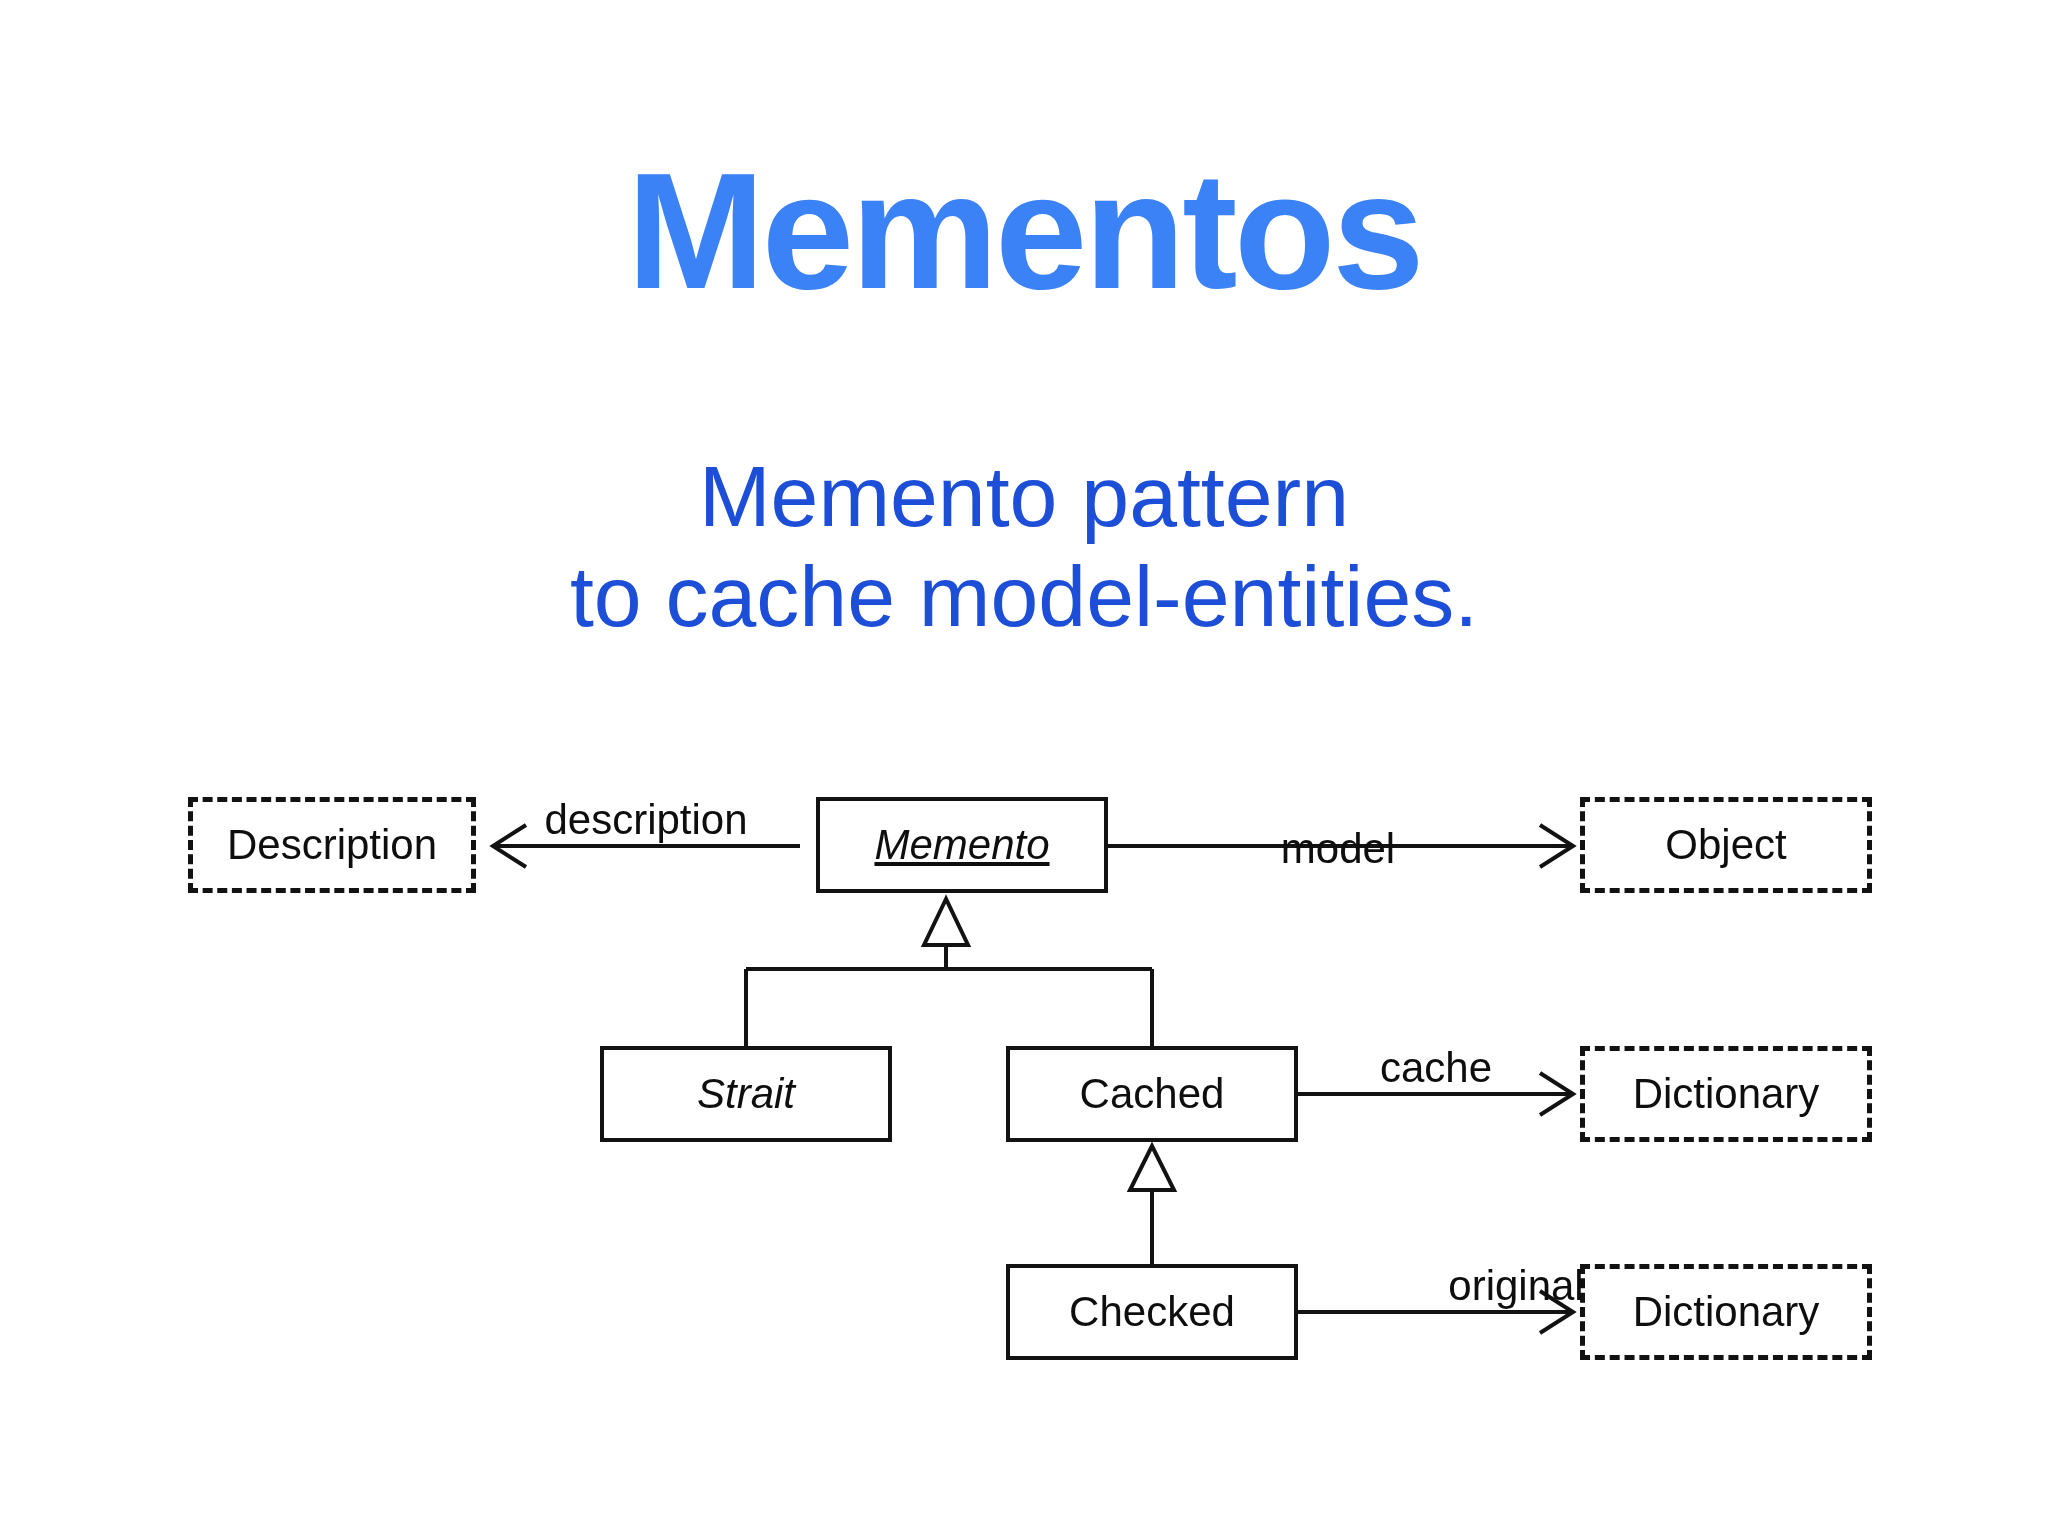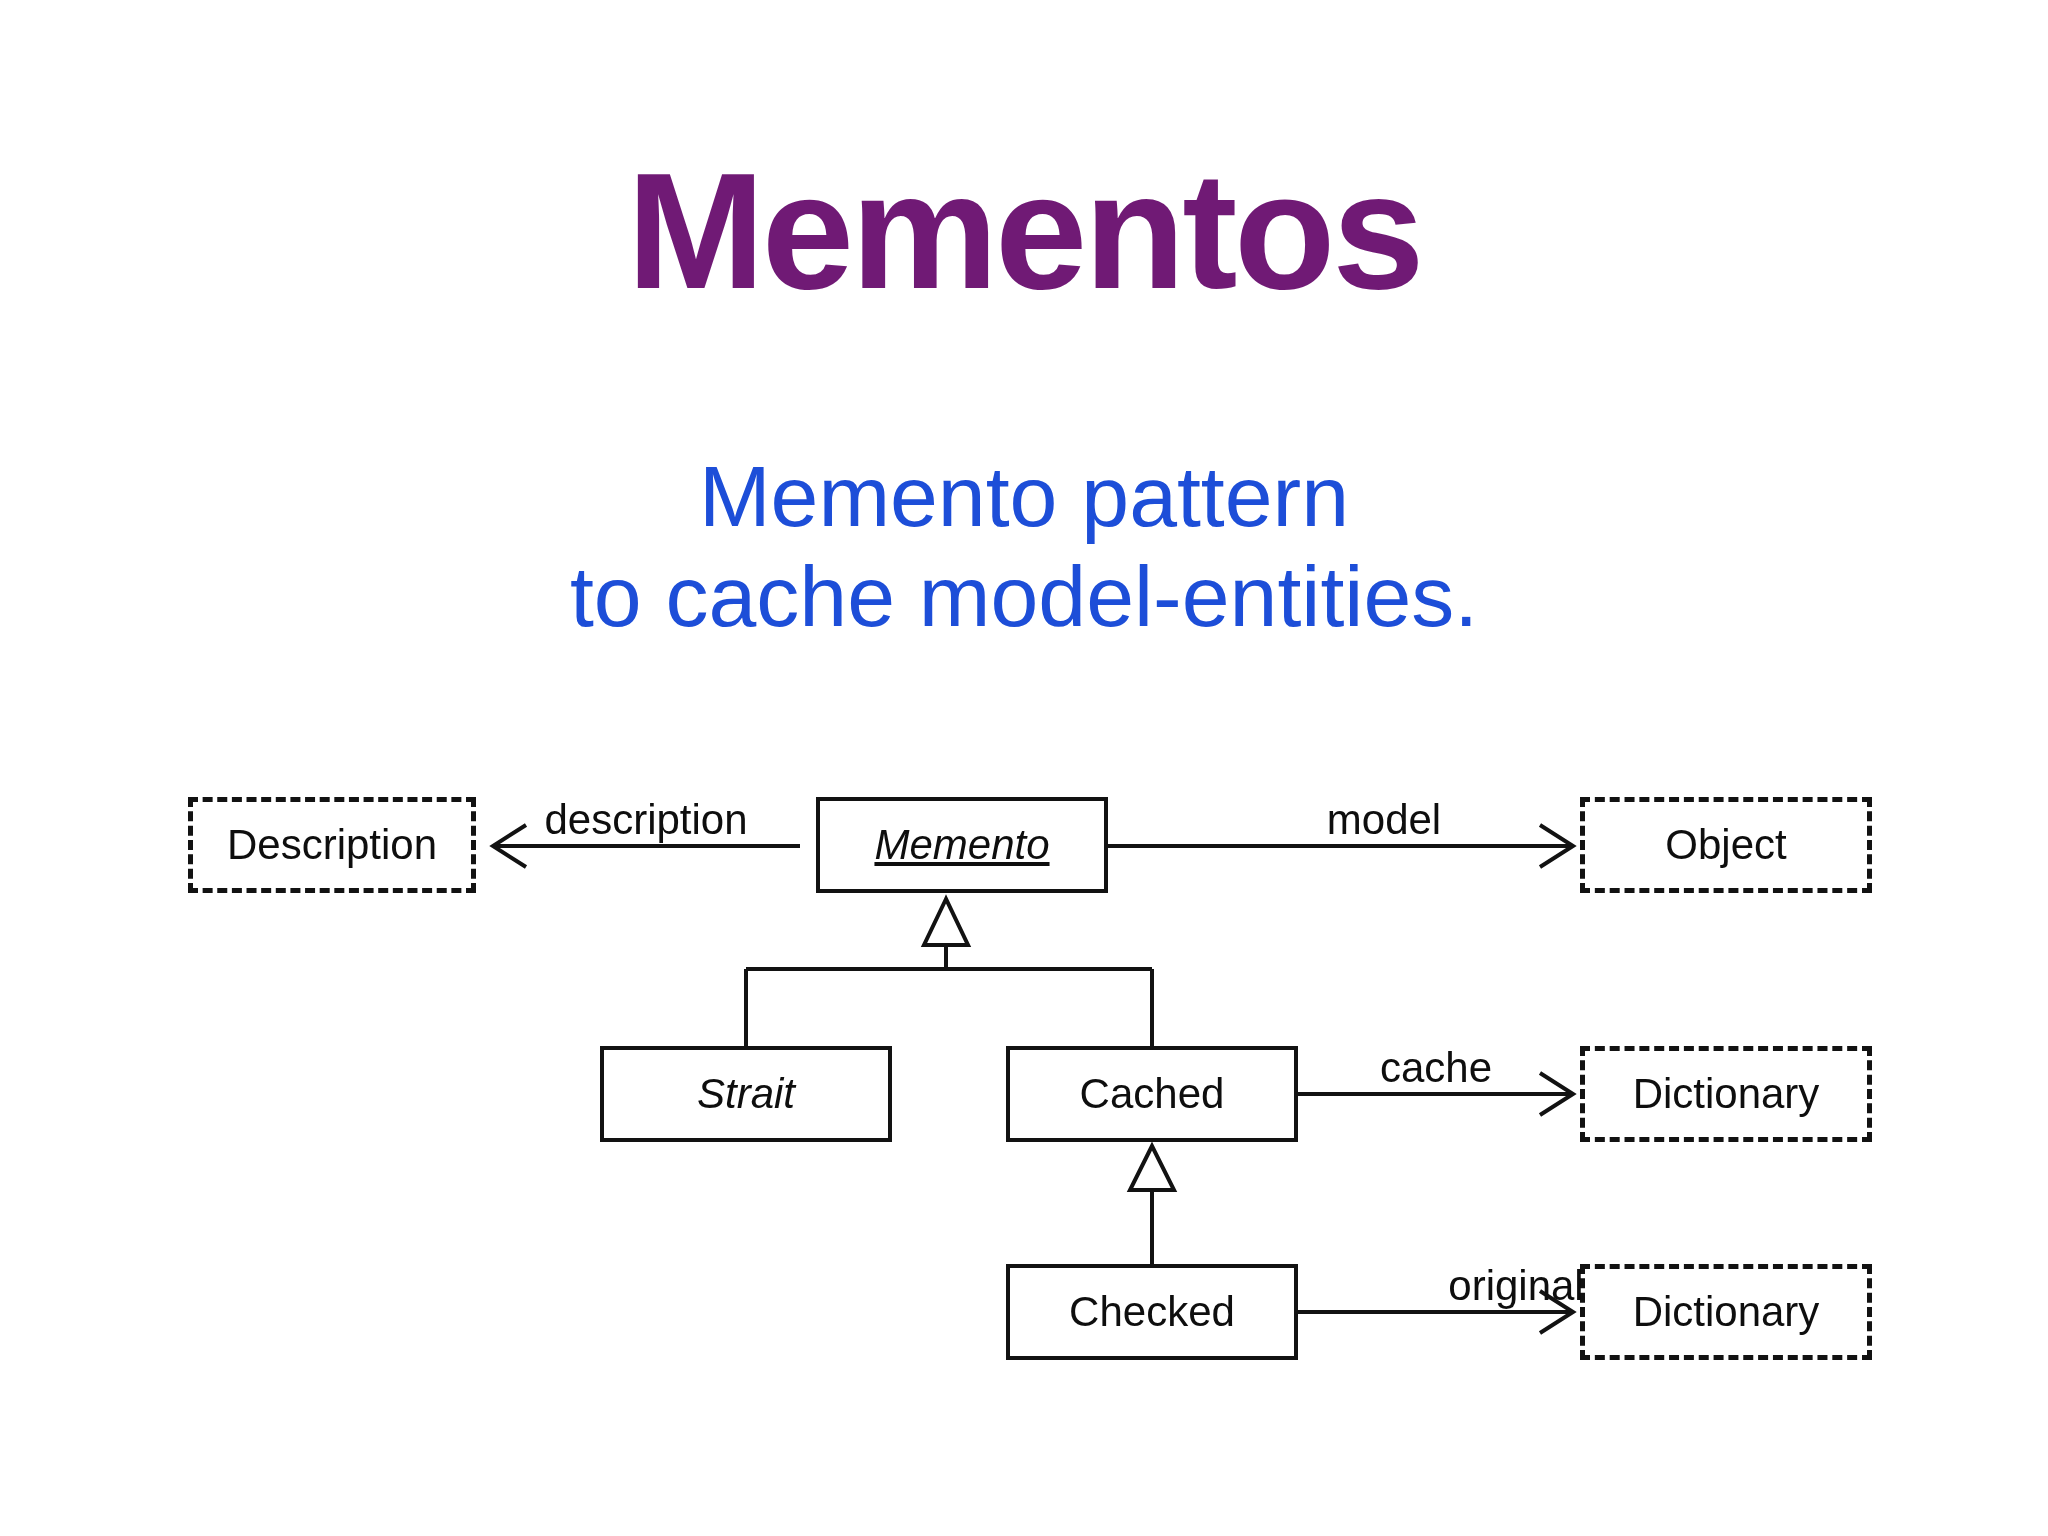--- a/index.html
+++ b/index.html
@@ -20,21 +20,21 @@
     position: absolute;
     left: 0;
     right: 0;
     top: 148px;
     margin: 0;
     text-align: center;
     font-size: 166px;
     font-weight: bold;
     letter-spacing: -0.02em;
     line-height: 1;
-    color: #701a75;
+    color: #3b82f6;
     white-space: nowrap;
   }
   .subtitle {
     position: absolute;
     left: 0;
     right: 0;
     top: 446px;
     text-align: center;
     font-size: 86px;
     font-weight: normal;
@@ -159,19 +159,19 @@
   <div class="box solid" style="left:1006px; top:1264px; width:292px; height:96px;text-align:center;">
     <span>Checked</span>
   </div>
 
   <div class="box dashed" style="left:1580px; top:1264px; width:292px; height:96px;">
     <span>Dictionary</span>
   </div>
 
   <div class="rel-label" style="left:646px; top:799px;">description</div>
 
-  <div class="rel-label" style="left:1338px; top:799px;margin-left:46px;">model</div>
+  <div class="rel-label" style="left:1338px; top:828px;">model</div>
 
   <div class="rel-label" style="left:1436px; top:1047px;">cache</div>
 
   <div class="rel-label" style="left:1516px; top:1265px;">original</div>
 
 </div>
 
 </body></html>

